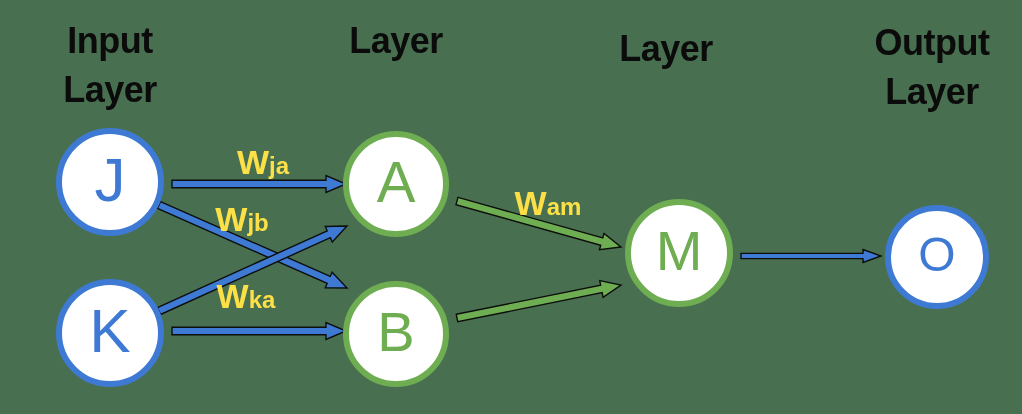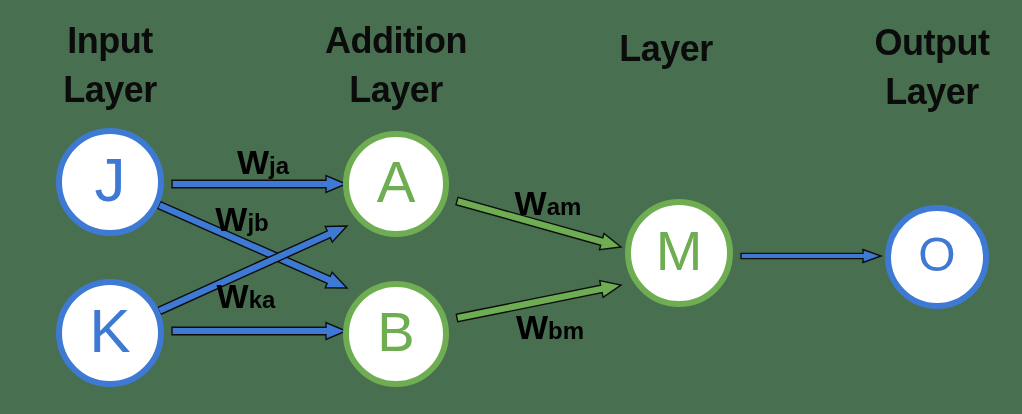--- a/index.html
+++ b/index.html
@@ -49,21 +49,21 @@
   .nletter {
     font-weight: 400;
     line-height: 1;
     transform: translateY(-2px);
   }
   .wlabel {
     position: absolute;
     transform: translate(-50%, -50%);
     white-space: nowrap;
     font-weight: 700;
-    color: #000000;
+    color: #fde047;
     z-index: 3;
     line-height: 1;
   }
   .wbase { font-size: 34px; }
   .wsub  { font-size: 24px; }
 </style>
 </head>
 <body>
 
 <div id="stage">
@@ -90,21 +90,20 @@
       <g transform="translate(741,256) rotate(0)">
         <polygon points="0,-2.6 122,-2.6 122,-6.5 140,0 122,6.5 122,2.6 0,2.6" fill="#3E7AD3" stroke="#0d0d0d" stroke-width="1.4" stroke-linejoin="miter"></polygon>
       </g>
     </svg>
 
   <div class="title" style="left: -50px; top: 16px;">
     <span class="tline">Input</span>
     <span class="tline">Layer</span>
   </div>
   <div class="title" style="left: 236px; top: 16px;">
-    <span class="tline">Addition</span>
     <span class="tline">Layer</span>
   </div>
   <div class="title" style="left: 506px; top: 24px;">
     <span class="tline">Layer</span>
   </div>
   <div class="title" style="left: 772px; top: 18px;">
     <span class="tline">Output</span>
     <span class="tline">Layer</span>
   </div>
 
@@ -123,14 +122,13 @@
     <div class="node" style="left: 625px; top: 199px; width: 108px; height: 108px; border-color: rgb(111, 173, 82); background: rgb(255, 255, 255);">
       <span class="nletter" style="font-size: 56px; color: rgb(111, 173, 82);">M</span>
     </div>
     <div class="node" style="left: 885px; top: 205px; width: 104px; height: 104px; border-color: rgb(62, 122, 211); background: rgb(255, 255, 255);">
       <span class="nletter" style="font-size: 48px; color: rgb(62, 122, 211);">O</span>
     </div>
     <div class="wlabel" style="left: 263px; top: 162px;"><span class="wbase">W</span><span class="wsub">ja</span></div>
     <div class="wlabel" style="left: 246px; top: 296px;"><span class="wbase">W</span><span class="wsub">ka</span></div>
     <div class="wlabel" style="left: 242px; top: 219px;"><span class="wbase">W</span><span class="wsub">jb</span></div>
     <div class="wlabel" style="left: 548px; top: 203px; text-align: center;"><span class="wbase">W</span><span class="wsub">am</span></div>
-    <div class="wlabel" style="left: 550px; top: 327px;"><span class="wbase">W</span><span class="wsub">bm</span></div>
   </div>
 
 </body></html>

